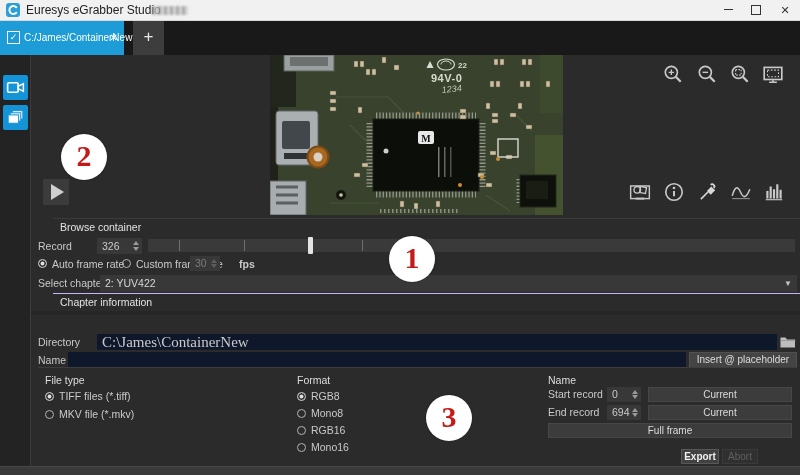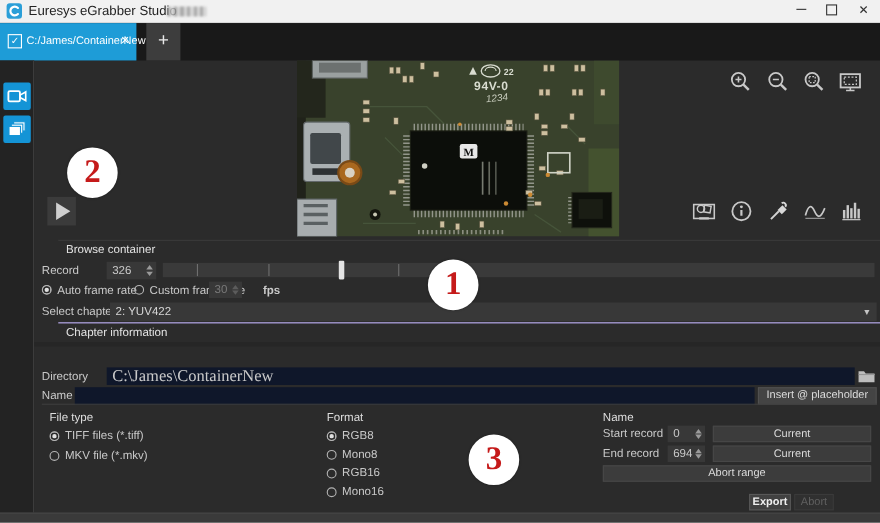--- a/index.html
+++ b/index.html
@@ -351,19 +351,19 @@
     <span class="tri-dn"></span>
   </div>
   <div class="btn" style="left:648px;top:387px;width:144px;height:15px;line-height:13px;">Current</div>
   <div class="lbl" style="left:548px;top:405px;line-height:15px;">End record</div>
   <div class="spin" style="left:607px;top:405px;width:34px;height:15px;">
     <span class="v" style="line-height:15px;">694</span>
     <span class="tri-up"></span>
     <span class="tri-dn"></span>
   </div>
   <div class="btn" style="left:648px;top:405px;width:144px;height:15px;line-height:13px;">Current</div>
-  <div class="btn" style="left:548px;top:423px;width:244px;height:15px;line-height:13px;">Abort range</div>
+  <div class="btn" style="left:548px;top:423px;width:244px;height:15px;line-height:13px;">Full frame</div>
 
   <div class="btn export-btn" style="left:681px;top:449px;width:38px;height:15px;line-height:13px;">Export</div>
   <div class="btn abort-btn" style="left:722px;top:449px;width:36px;height:15px;line-height:13px;">Abort</div>
 
   <div class="status"></div>
 </div>
 
 </body></html>

